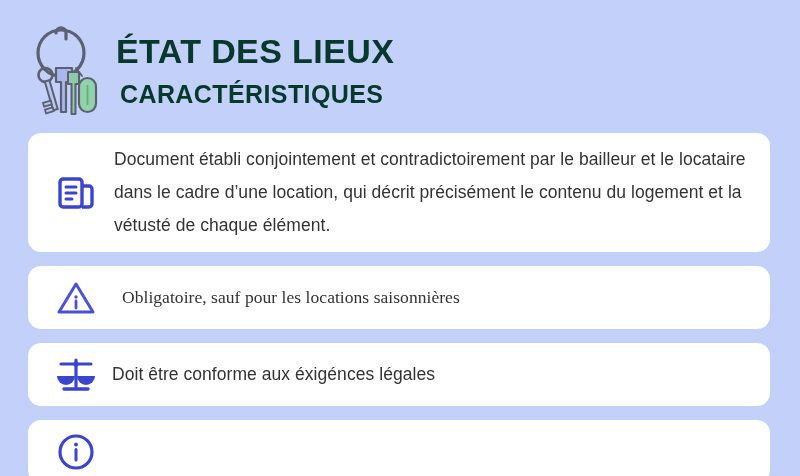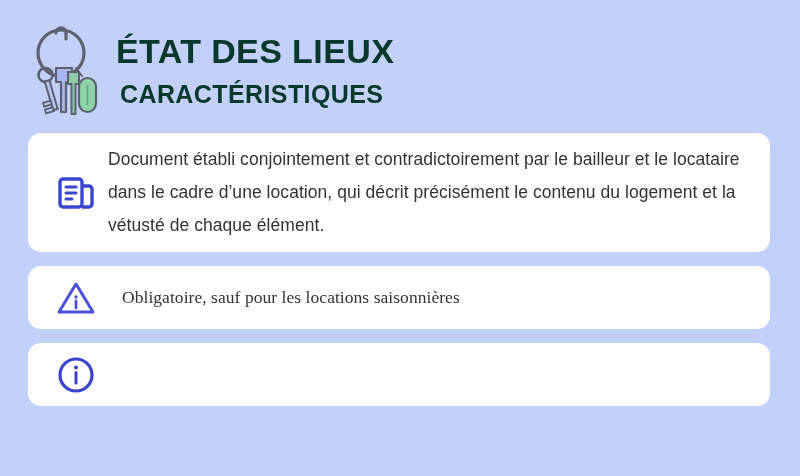--- a/index.html
+++ b/index.html
@@ -99,21 +99,21 @@
   }
 
   .card-text {
     font-size: 17.5px;
     color: #333333;
     line-height: 33px;
     margin-left: 10px;
     letter-spacing: 0.05px;
   }
 
-  .card-tall .card-text { margin-left: 4px; }
+  .card-tall .card-text { margin-left: 10px; }
   .card-short .card-text { font-size: 17.5px; }
 
   .card-2 .card-text { margin-left: 18px; font-family: Liberation Serif, serif; }
   .card-3 .card-text { margin-left: 8px; }
   .card-4 .card-text { margin-left: 8px; }
 </style>
 </head>
 <body>
 
 <div class="infographic">
@@ -170,20 +170,35 @@
       <div class="card-icon">
         <svg width="40" height="38" viewBox="0 0 40 38" xmlns="http://www.w3.org/2000/svg">
           <path d="M20 5 L37 33 L3 33 Z" fill="none" stroke="#4a53d8" stroke-width="3" stroke-linejoin="round"></path>
           <circle cx="20" cy="18" r="1.7" fill="#4a53d8"></circle>
           <line x1="20" y1="22" x2="20" y2="29" stroke="#4a53d8" stroke-width="2.8" stroke-linecap="round"></line>
         </svg>
       </div>
       <div class="card-text">Obligatoire, sauf pour les locations saisonnières</div>
     </div>
 
+    <div class="card card-short card-3">
+      <div class="card-icon">
+        <svg width="42" height="40" viewBox="0 0 42 40" xmlns="http://www.w3.org/2000/svg">
+          <line x1="21" y1="5" x2="21" y2="32" stroke="#3b44cc" stroke-width="3.2" stroke-linecap="round"></line>
+          <line x1="6" y1="9" x2="36" y2="9" stroke="#3b44cc" stroke-width="3.2" stroke-linecap="round"></line>
+          <line x1="9" y1="34" x2="33" y2="34" stroke="#3b44cc" stroke-width="3.4" stroke-linecap="round"></line>
+          <path d="M2 21 A9 9 0 0 0 20 21 Z" fill="#3b44cc"></path>
+          <path d="M22 21 A9 9 0 0 0 40 21 Z" fill="#3b44cc"></path>
+          <circle cx="11" cy="17" r="3.1" fill="#ffffff"></circle>
+          <circle cx="31" cy="17" r="3.1" fill="#ffffff"></circle>
+          <circle cx="21" cy="9" r="2.6" fill="#3b44cc"></circle>
+        </svg>
+      </div>
+      <div class="card-text">Doit être conforme aux éxigénces légales</div>
+    </div>
 
     <div class="card card-short card-4">
       <div class="card-icon">
         <svg width="40" height="40" viewBox="0 0 40 40" xmlns="http://www.w3.org/2000/svg">
           <circle cx="20" cy="20" r="16" fill="none" stroke="#3b44cc" stroke-width="3.2"></circle>
           <circle cx="20" cy="12.5" r="1.9" fill="#3b44cc"></circle>
           <line x1="20" y1="17.5" x2="20" y2="28" stroke="#3b44cc" stroke-width="3" stroke-linecap="round"></line>
         </svg>
       </div>
     </div>

